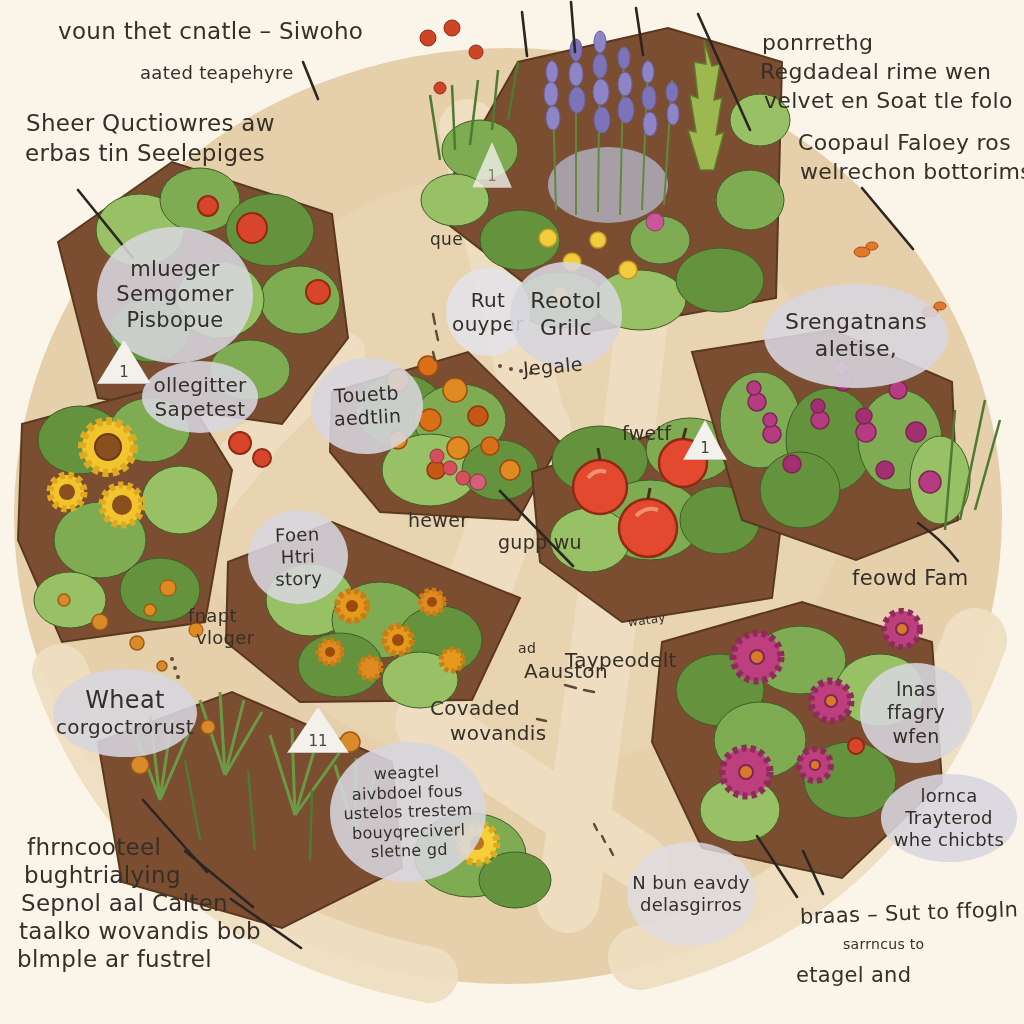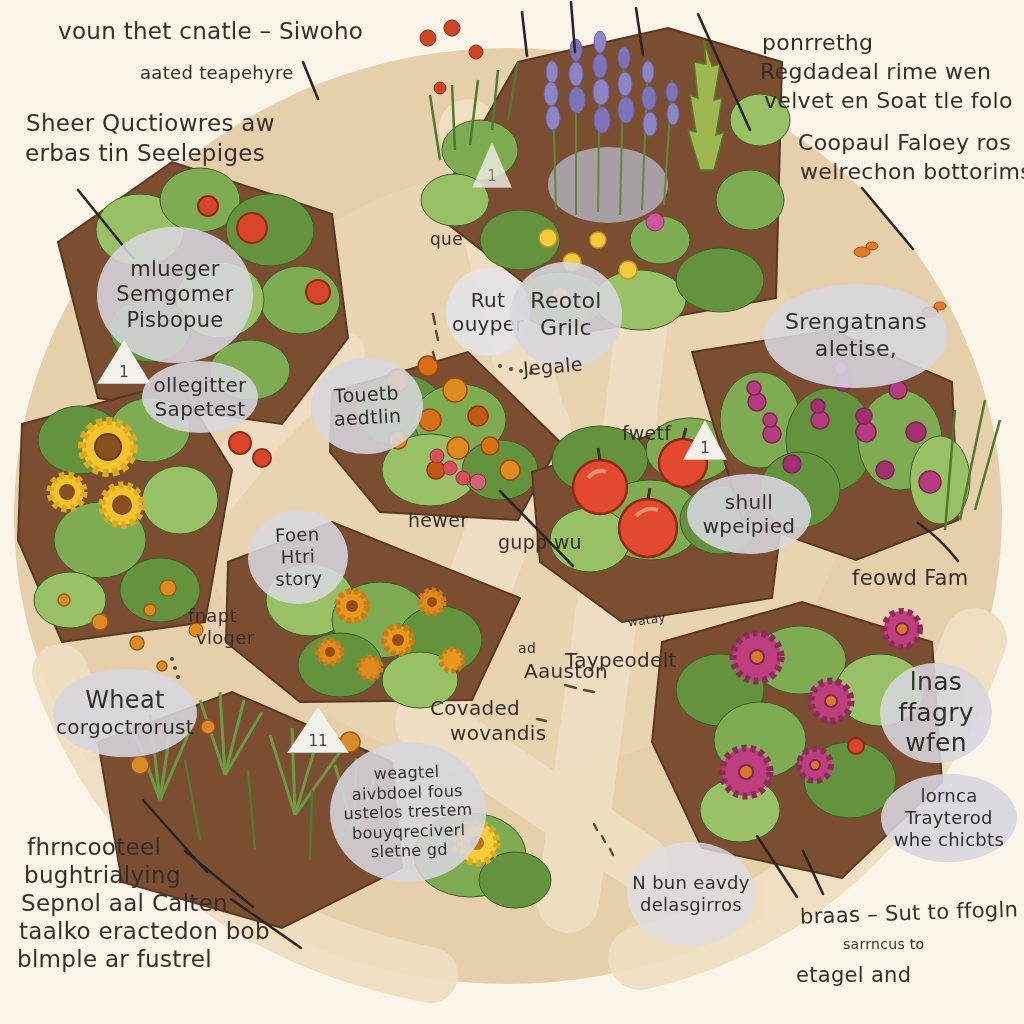--- a/index.html
+++ b/index.html
@@ -405,45 +405,41 @@
   <div class="bl">ouyper</div>
 </div>
 <div class="bubble" style="left:510px;top:262px;width:112px;height:106px;font-size:22px;">
   <div class="bl">Reotol</div>
   <div class="bl">Grilc</div>
 </div>
 <div class="bubble" style="left:764px;top:284px;width:184px;height:104px;font-size:22px;">
   <div class="bl">Srengatnans</div>
   <div class="bl">aletise,</div>
 </div>
-<div class="bubble" style="left:687px;top:474px;width:124px;height:80px;font-size:20px;">
-  <div class="bl">shull</div>
-  <div class="bl">wpeipied</div>
-</div>
 <div class="bubble" style="left:248px;top:510px;width:100px;height:94px;font-size:18px;transform:rotate(-2deg);">
   <div class="bl">Foen</div>
   <div class="bl">Htri</div>
   <div class="bl">story</div>
 </div>
 <div class="bubble" style="left:53px;top:669px;width:144px;height:88px;font-size:20px;">
   <div class="bl" style="font-size:24px;">Wheat</div>
   <div class="bl">corgoctrorust</div>
 </div>
 <div class="bubble" style="left:330px;top:742px;width:156px;height:140px;font-size:16px;transform:rotate(-2deg);">
   <div class="bl">weagtel</div>
   <div class="bl">aivbdoel fous</div>
   <div class="bl">ustelos trestem</div>
   <div class="bl">bouyqreciverl</div>
   <div class="bl">sletne gd</div>
 </div>
 <div class="bubble" style="left:627px;top:842px;width:128px;height:104px;font-size:18px;background:rgba(222,220,228,0.8);">
   <div class="bl">N bun eavdy</div>
   <div class="bl">delasgirros</div>
 </div>
-<div class="bubble" style="left:880px;top:663px;width:112px;height:100px;font-size:25px;text-align:center;">
+<div class="bubble" style="left:860px;top:663px;width:112px;height:100px;font-size:19px;text-align:center;">
   <div class="bl">lnas</div>
   <div class="bl">ffagry</div>
   <div class="bl">wfen</div>
 </div>
 <div class="bubble" style="left:881px;top:774px;width:136px;height:88px;font-size:18px;">
   <div class="bl">lornca</div>
   <div class="bl">Trayterod</div>
   <div class="bl">whe chicbts</div>
 </div>
 
@@ -466,21 +462,21 @@
 <div class="t" style="left:196px;top:628px;font-size:18px;">vloger</div>
 <div class="t" style="left:565px;top:649px;font-size:20px;">Taypeodelt</div>
 <div class="t" style="left:524px;top:660px;font-size:20px;">Aauston</div>
 <div class="t" style="left:628px;top:614px;font-size:12px;transform:rotate(-8deg);">watay</div>
 <div class="t" style="left:518px;top:640px;font-size:14px;">ad</div>
 <div class="t" style="left:430px;top:697px;font-size:20px;">Covaded</div>
 <div class="t" style="left:450px;top:722px;font-size:20px;">wovandis</div>
 <div class="t" style="left:27px;top:834px;font-size:23px;">fhrncooteel</div>
 <div class="t" style="left:24px;top:862px;font-size:23px;">bughtrialying</div>
 <div class="t" style="left:21px;top:890px;font-size:23px;">Sepnol aal Calten</div>
-<div class="t" style="left:19px;top:918px;font-size:23px;">taalko eractedon bob</div>
+<div class="t" style="left:19px;top:918px;font-size:23px;">taalko wovandis bob</div>
 <div class="t" style="left:17px;top:946px;font-size:23px;">blmple ar fustrel</div>
 <div class="t" style="left:800px;top:901px;font-size:21px;transform:rotate(-2deg);">braas – Sut to ffogln</div>
 <div class="t" style="left:843px;top:936px;font-size:14px;">sarrncus to</div>
 <div class="t" style="left:796px;top:963px;font-size:21px;">etagel and</div>
 
 <div class="tri" style="left:97px;top:340px;width:54px;height:44px;">
   <span>1</span>
 </div>
 <div class="tri" style="left:683px;top:420px;width:44px;height:40px;">
   <span>1</span>

